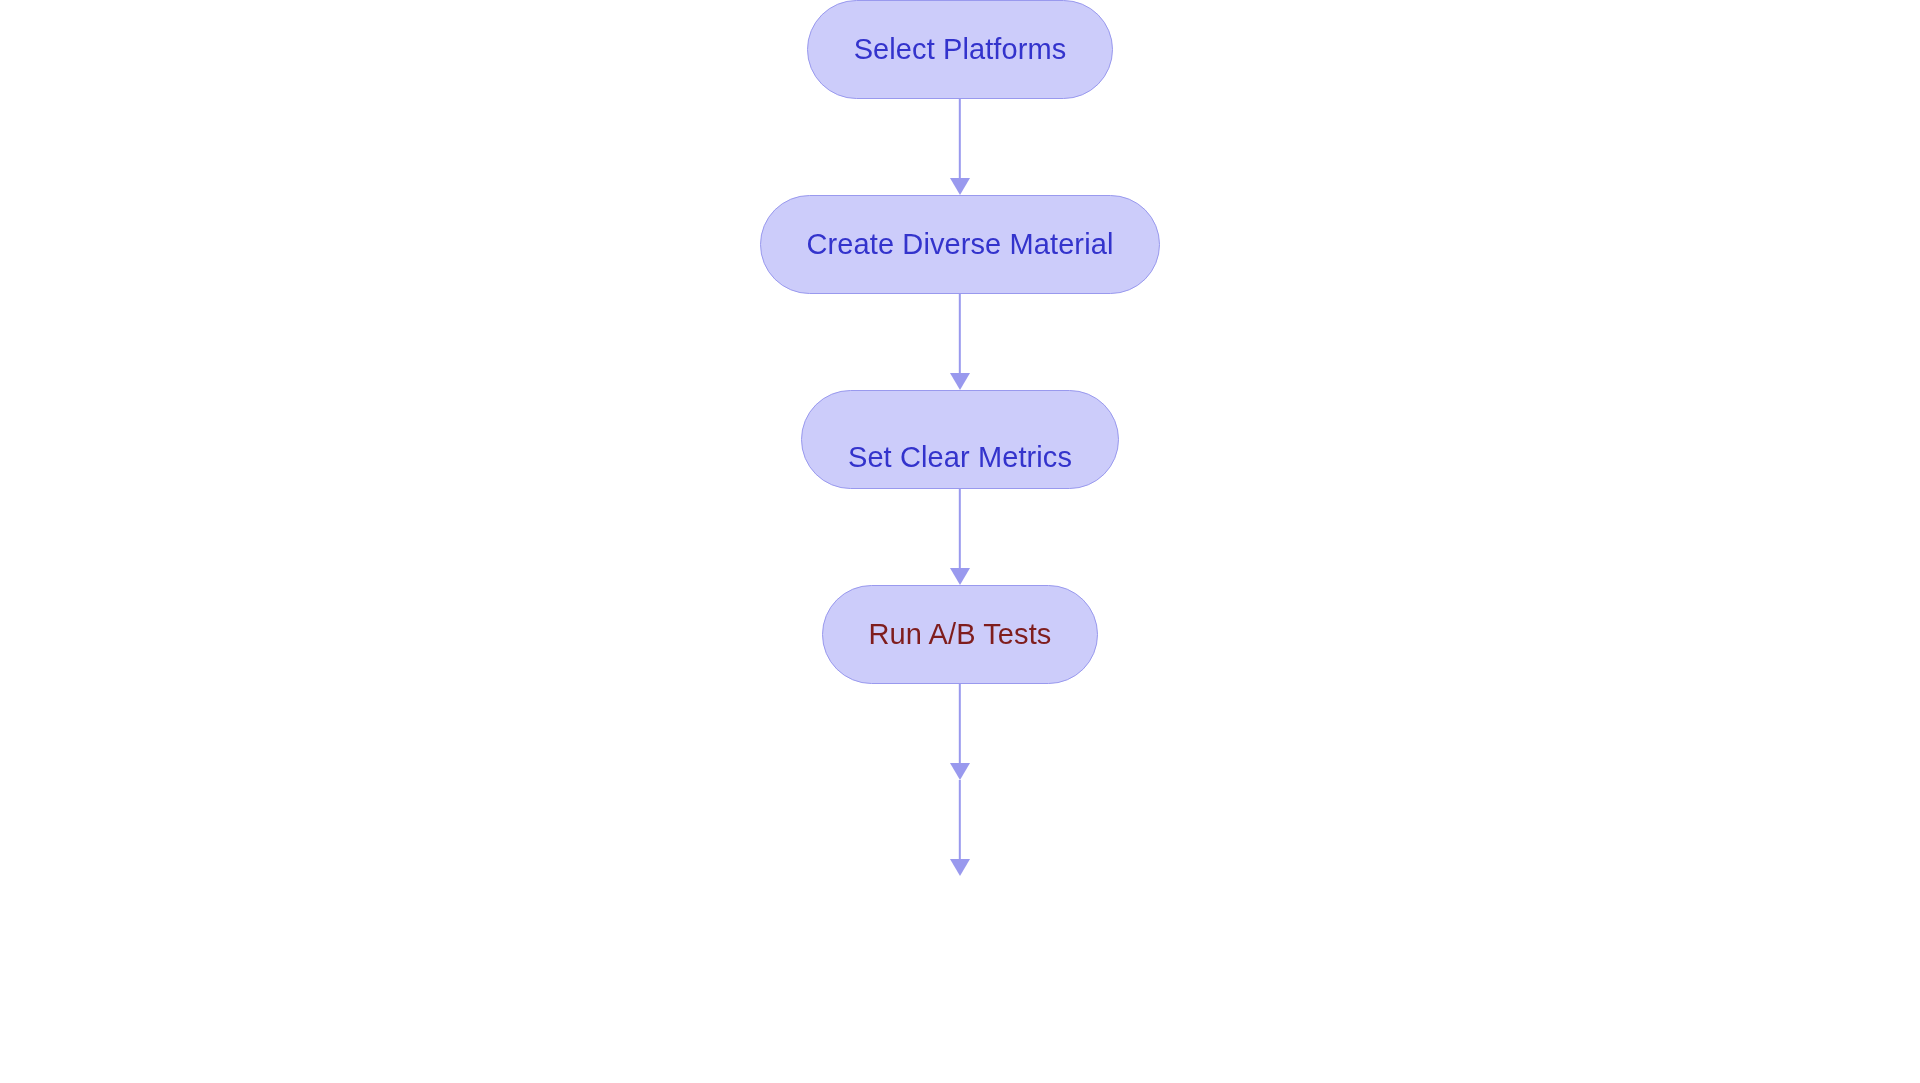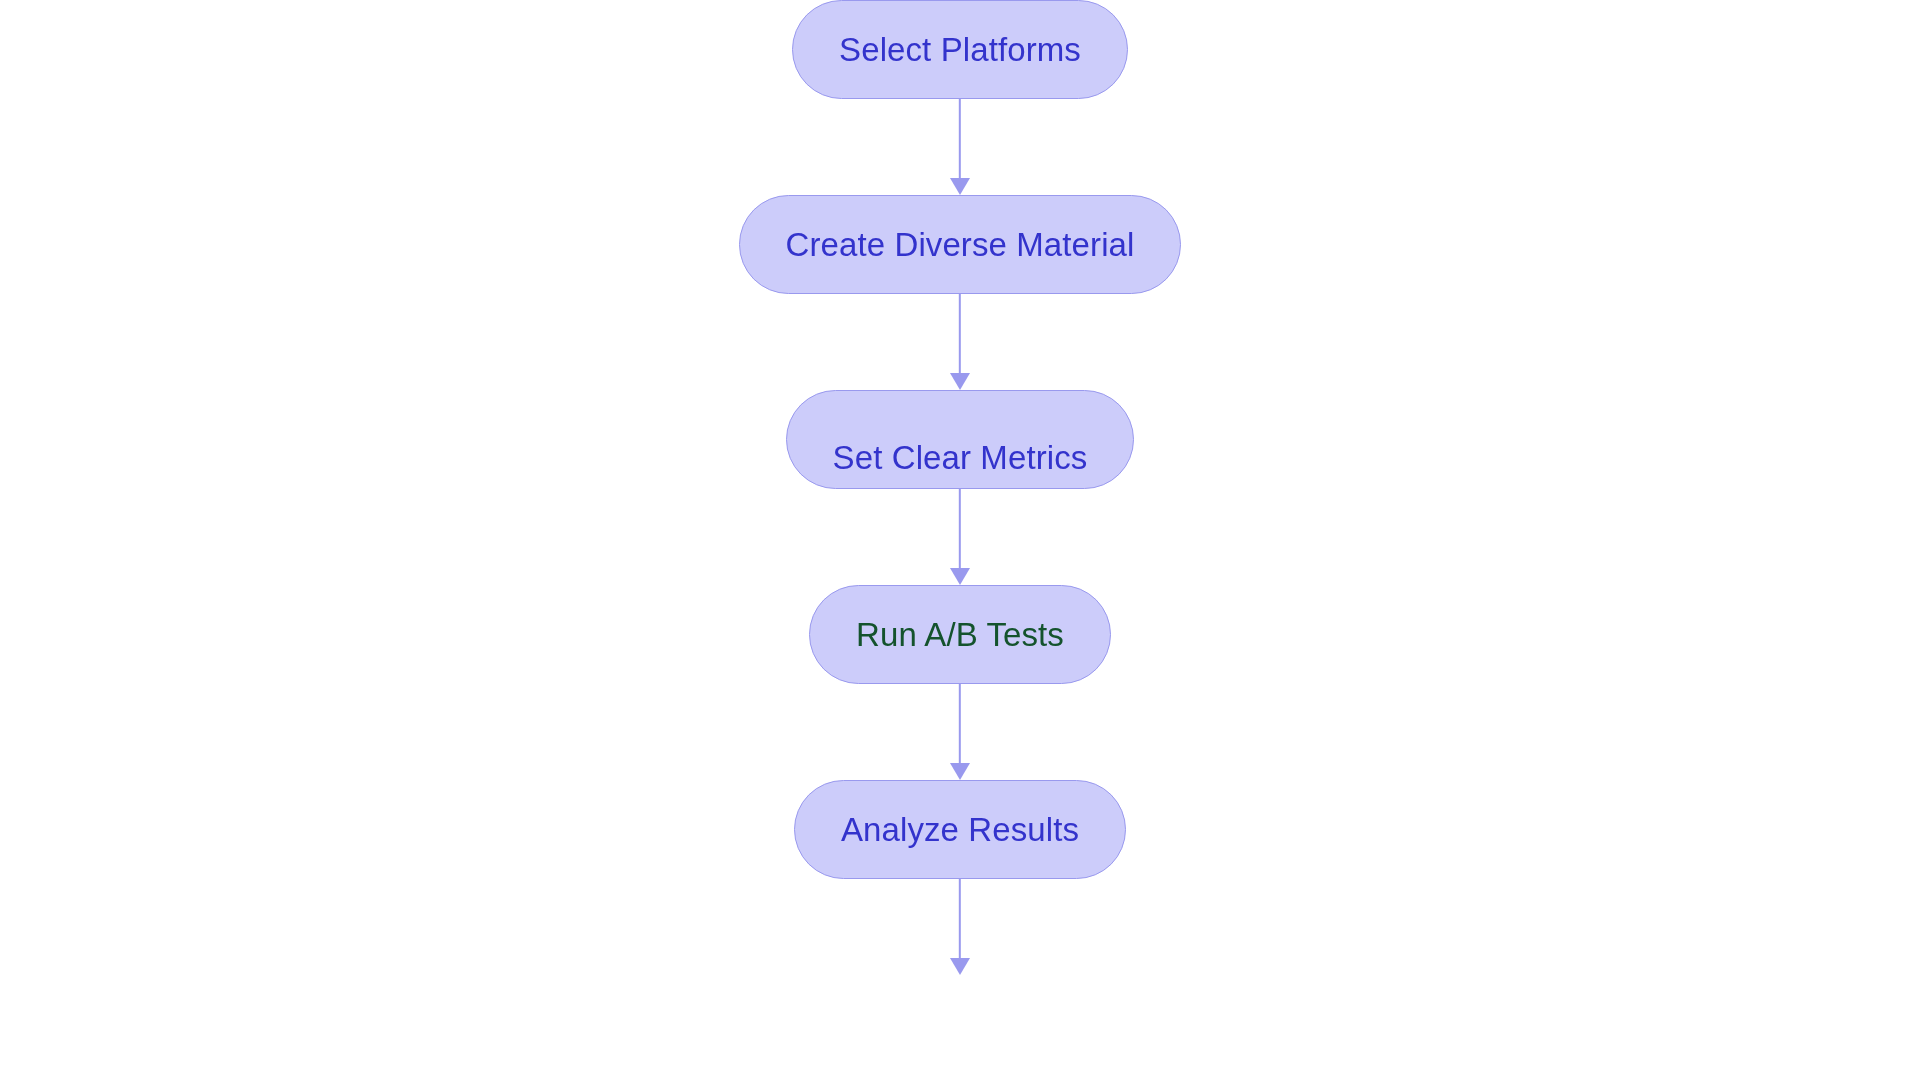--- a/index.html
+++ b/index.html
@@ -39,21 +39,21 @@
     border: 1.5px solid #9999ee;
     display: flex;
     align-items: center;
     justify-content: center;
     padding: 0 46px;
     flex: 0 0 auto;
   }
 
   .flow-node-label {
     font-family: "Liberation Sans", sans-serif;
-    font-size: 33px;
+    font-size: 29px;
     font-weight: 400;
     color: #3333cc;
     white-space: nowrap;
     letter-spacing: 0.1px;
     line-height: 1;
   }
 
   .flow-connector {
     position: relative;
     width: 20px;
@@ -111,31 +111,28 @@
     <div class="flow-node" style="background: rgb(204, 204, 250); border-color: rgb(153, 153, 238);">
       <span class="flow-node-label" style="color: rgb(51, 51, 204); margin-top: 36px;">Set Clear Metrics</span>
     </div>
 
     <div class="flow-connector">
       <div class="conn-line" style="background: rgb(153, 153, 238);"></div>
       <div class="conn-head" style="border-top-color: rgb(153, 153, 238);"></div>
     </div>
 
     <div class="flow-node" style="background: rgb(204, 204, 250); border-color: rgb(153, 153, 238);">
-      <span class="flow-node-label" style="color: #14532d;">Run A/B Tests</span>
+      <span class="flow-node-label" style="color: #7f1d1d;">Run A/B Tests</span>
     </div>
 
     <div class="flow-connector">
       <div class="conn-line" style="background: rgb(153, 153, 238);"></div>
       <div class="conn-head" style="border-top-color: rgb(153, 153, 238);"></div>
     </div>
 
-    <div class="flow-node" style="background: rgb(204, 204, 250); border-color: rgb(153, 153, 238);">
-      <span class="flow-node-label" style="color: rgb(51, 51, 204);">Analyze Results</span>
-    </div>
 
     <div class="flow-connector">
       <div class="conn-line" style="background: rgb(153, 153, 238);"></div>
       <div class="conn-head" style="border-top-color: rgb(153, 153, 238);"></div>
     </div>
 
 
   </div>
 </div>
 

